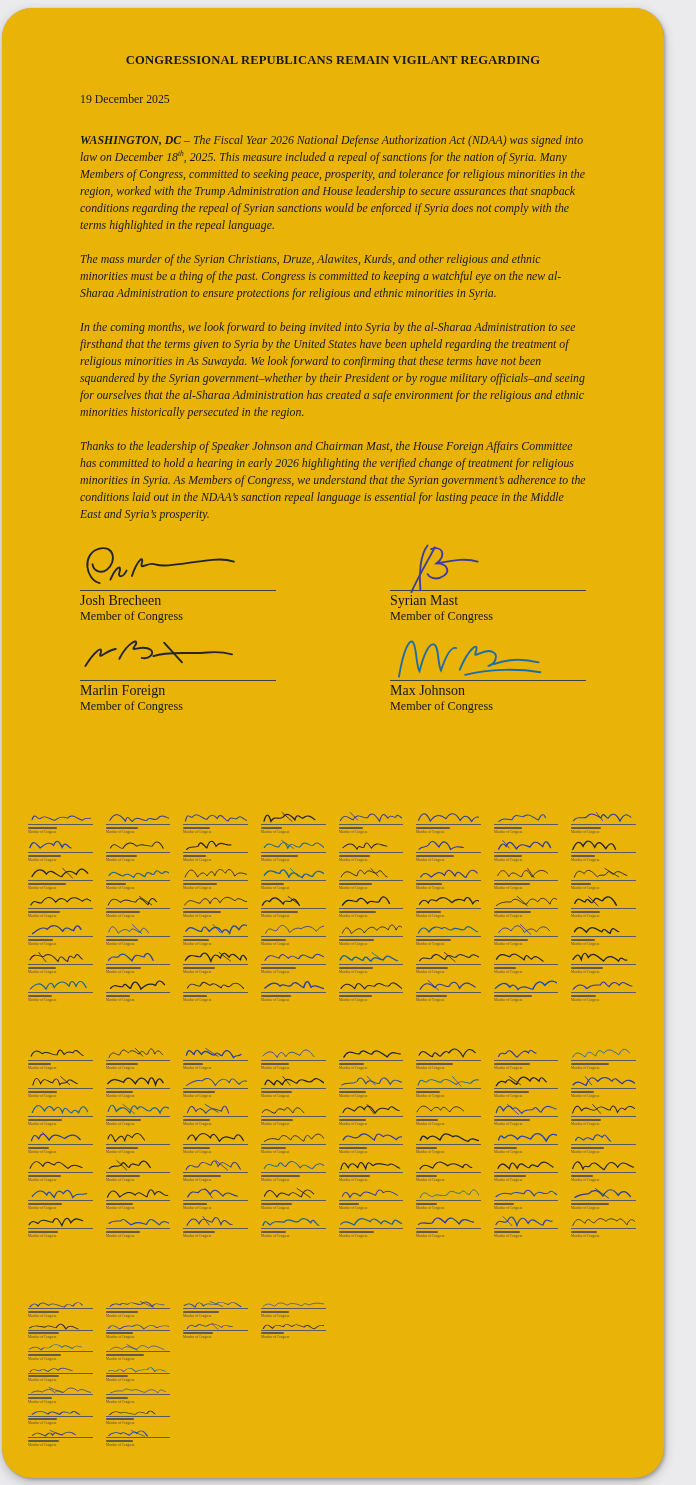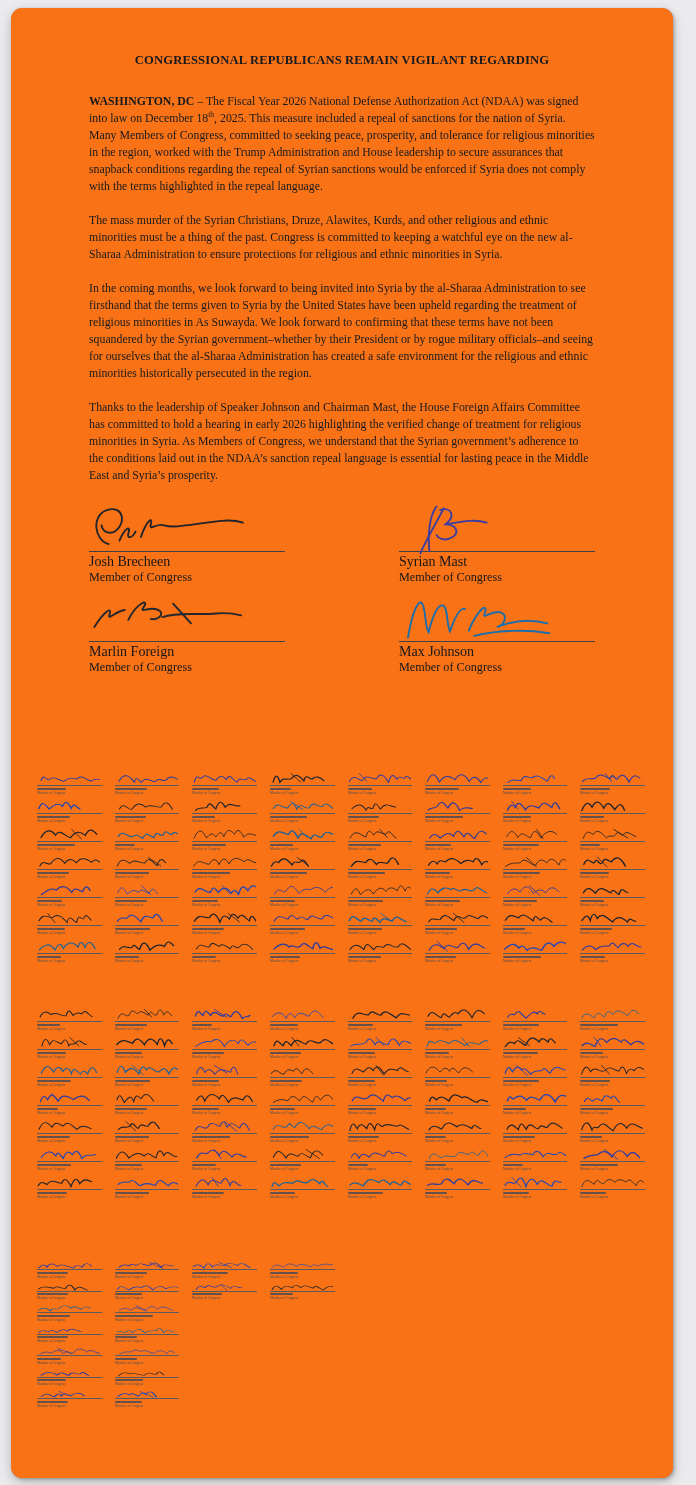--- a/index.html
+++ b/index.html
@@ -3,29 +3,29 @@
 <meta charset="utf-8">
 <style>
   html,body{margin:0;padding:0;}
   body{
     width:696px;height:1485px;position:relative;
     background:#ebebed;
     font-family:"Liberation Serif", serif;
     overflow:hidden;
   }
   .card{
-    position:absolute;left:11px;top:8px;width:662px;height:1470px;
-    background:#f97316;border-radius:11px;
+    position:absolute;left:2px;top:8px;width:662px;height:1470px;
+    background:#eab308;border-radius:30px;
     box-shadow:0 4px 12px rgba(0,0,0,.22), 2px 2px 3px rgba(0,0,0,.18), 0 0 1px rgba(0,0,0,.25);
   }
   .letter{margin:44px 78px 0 78px;color:#17191e;}
   .title{ text-align:center;font-weight:bold;font-size:12.6px;line-height:16px;letter-spacing:.15px; }
   .date{margin-top:24px;font-size:11.8px;}
   .paras{margin-top:25px;}
-  .paras p{margin:0 0 17px 0;font-size:11.8px;line-height:17px;}
+  .paras p{margin:0 0 17px 0;font-size:11.8px;line-height:17px;font-style:italic;}
   .paras p b{font-weight:bold;}
   .paras sup{font-size:7.5px;vertical-align:super;line-height:0;}
   
   .sig-pair{display:flex;justify-content:space-between;margin:10px 78px 0 78px;}
   .sig-pair + .sig-pair{margin-top:6px;}
   .sig-block{width:196px;}
   .sig-svg{display:block;height:54px;width:170px;margin-bottom:-4px;}
   .sig-rule{border-bottom:1.3px solid #3f4147;width:100%;}
   .sig-name{font-size:14px;margin-top:2px;color:#14161a;}
   .sig-title{font-size:12.2px;color:#14161a;}
@@ -49,20 +49,21 @@
   .tight .cell svg{height:11px;}
 </style>
 </head>
 <body>
 
 <div class="card">
   <div class="letter">
     <div class="title">
       <div>CONGRESSIONAL REPUBLICANS REMAIN VIGILANT REGARDING</div>
     </div>
+    <div class="date">19 December 2025</div>
     <div class="paras" id="paras">
         <p><b>WASHINGTON, DC</b><span> – The Fiscal Year 2026 National Defense Authorization Act (NDAA) was signed into law on December 18</span><sup>th</sup><span>, 2025. This measure included a repeal of sanctions for the nation of Syria. Many Members of Congress, committed to seeking peace, prosperity, and tolerance for religious minorities in the region, worked with the Trump Administration and House leadership to secure assurances that snapback conditions regarding the repeal of Syrian sanctions would be enforced if Syria does not comply with the terms highlighted in the repeal language.</span></p>
         <p><span>The mass murder of the Syrian Christians, Druze, Alawites, Kurds, and other religious and ethnic minorities must be a thing of the past. Congress is committed to keeping a watchful eye on the new al-Sharaa Administration to ensure protections for religious and ethnic minorities in Syria.</span></p>
         <p><span>In the coming months, we look forward to being invited into Syria by the al-Sharaa Administration to see firsthand that the terms given to Syria by the United States have been upheld regarding the treatment of religious minorities in As Suwayda. We look forward to confirming that these terms have not been squandered by the Syrian government–whether by their President or by rogue military officials–and seeing for ourselves that the al-Sharaa Administration has created a safe environment for the religious and ethnic minorities historically persecuted in the region.</span></p>
         <p><span>Thanks to the leadership of Speaker Johnson and Chairman Mast, the House Foreign Affairs Committee has committed to hold a hearing in early 2026 highlighting the verified change of treatment for religious minorities in Syria. As Members of Congress, we understand that the Syrian government’s adherence to the conditions laid out in the NDAA’s sanction repeal language is essential for lasting peace in the Middle East and Syria’s prosperity.</span></p>
       </div>
   </div>
 
   <div id="primary-sigs">
       <div class="sig-pair">

